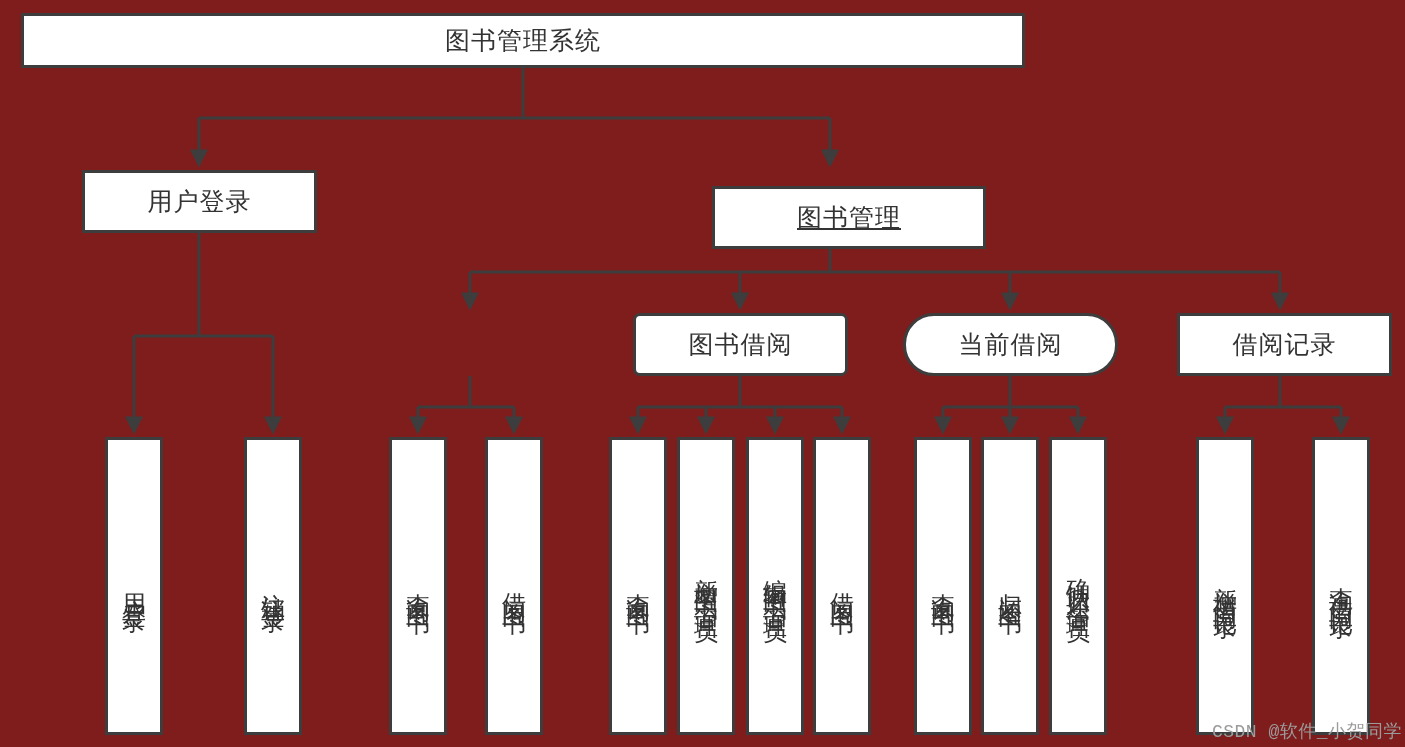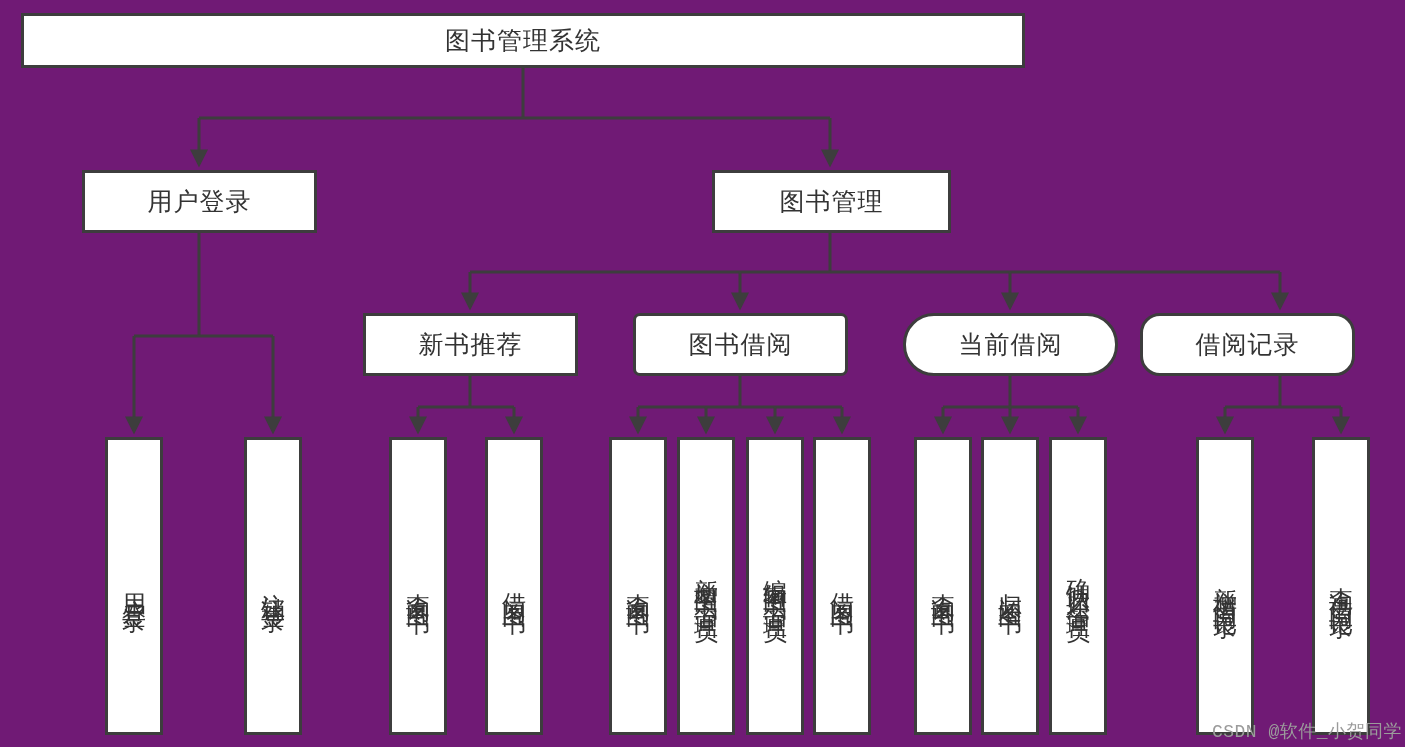--- a/index.html
+++ b/index.html
@@ -5,21 +5,21 @@
   html, body {
     margin: 0;
     padding: 0;
     background: #ffffff;
     font-family: "Liberation Sans", sans-serif;
   }
   #stage {
     position: relative;
     width: 1405px;
     height: 747px;
-    background: #701a75;
+    background: #7f1d1d;
     overflow: hidden;
   }
   #connectors {
     position: absolute;
     left: 0;
     top: 0;
     z-index: 1;
   }
   .node {
     position: absolute;
@@ -41,26 +41,26 @@
     writing-mode: vertical-rl;
     text-orientation: mixed;
     font-size: 24px;
     letter-spacing: 6px;
     line-height: 1;
     white-space: nowrap;
   }
   
   .root-box  { left: 21px;  top: 13px;  width: 1004px; height: 55px; }
   .l2-a      { left: 82px;  top: 170px; width: 235px;  height: 63px; }
-  .l2-b      { left: 712px; top: 170px; width: 239px;  height: 63px; }
+  .l2-b      { left: 712px; top: 186px; width: 274px;  height: 63px; text-decoration: underline; }
   .l3        { top: 313px;  height: 63px; width: 215px; }
   .l3-a { left: 363px; }
   .l3-b { left: 633px; border-radius: 7px; }
   .l3-c { left: 903px; border-radius: 31px; }
-  .l3-d { left: 1140px; border-radius: 20px; }
+  .l3-d { left: 1177px; }
   .leaf      { top: 437px;  height: 298px; width: 58px; }
   .lf-1  { left: 105px; }
   .lf-2  { left: 244px; }
   .lf-3  { left: 389px; }
   .lf-4  { left: 485px; }
   .lf-5  { left: 609px; }
   .lf-6  { left: 677px; }
   .lf-7  { left: 746px; }
   .lf-8  { left: 813px; }
   .lf-9  { left: 914px; }
@@ -134,23 +134,20 @@
     <span class="h-label">图书管理系统</span>
   </div>
 
   <div class="node l2-a">
     <span class="h-label">用户登录</span>
   </div>
   <div class="node l2-b">
     <span class="h-label">图书管理</span>
   </div>
 
-  <div class="node l3 l3-a">
-    <span class="h-label">新书推荐</span>
-  </div>
   <div class="node l3 l3-b">
     <span class="h-label">图书借阅</span>
   </div>
   <div class="node l3 l3-c">
     <span class="h-label">当前借阅</span>
   </div>
   <div class="node l3 l3-d">
     <span class="h-label">借阅记录</span>
   </div>
 

